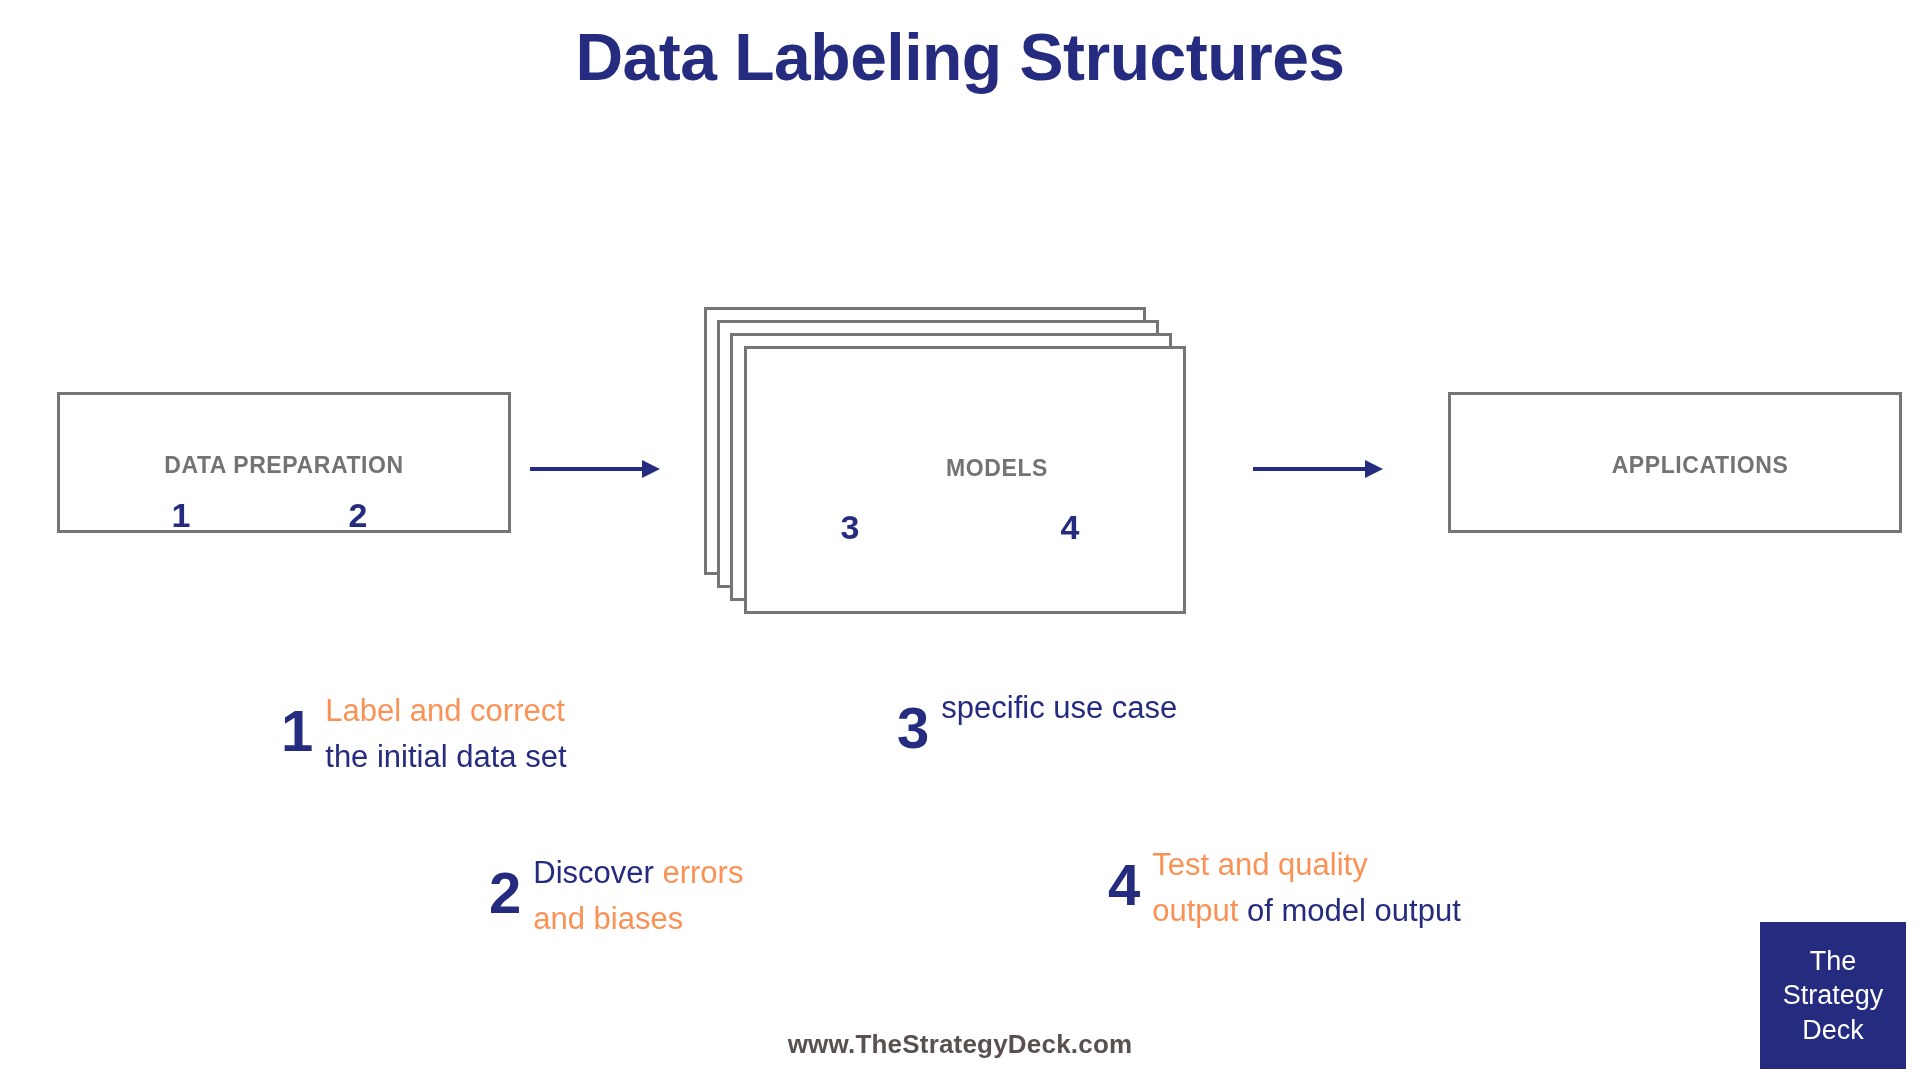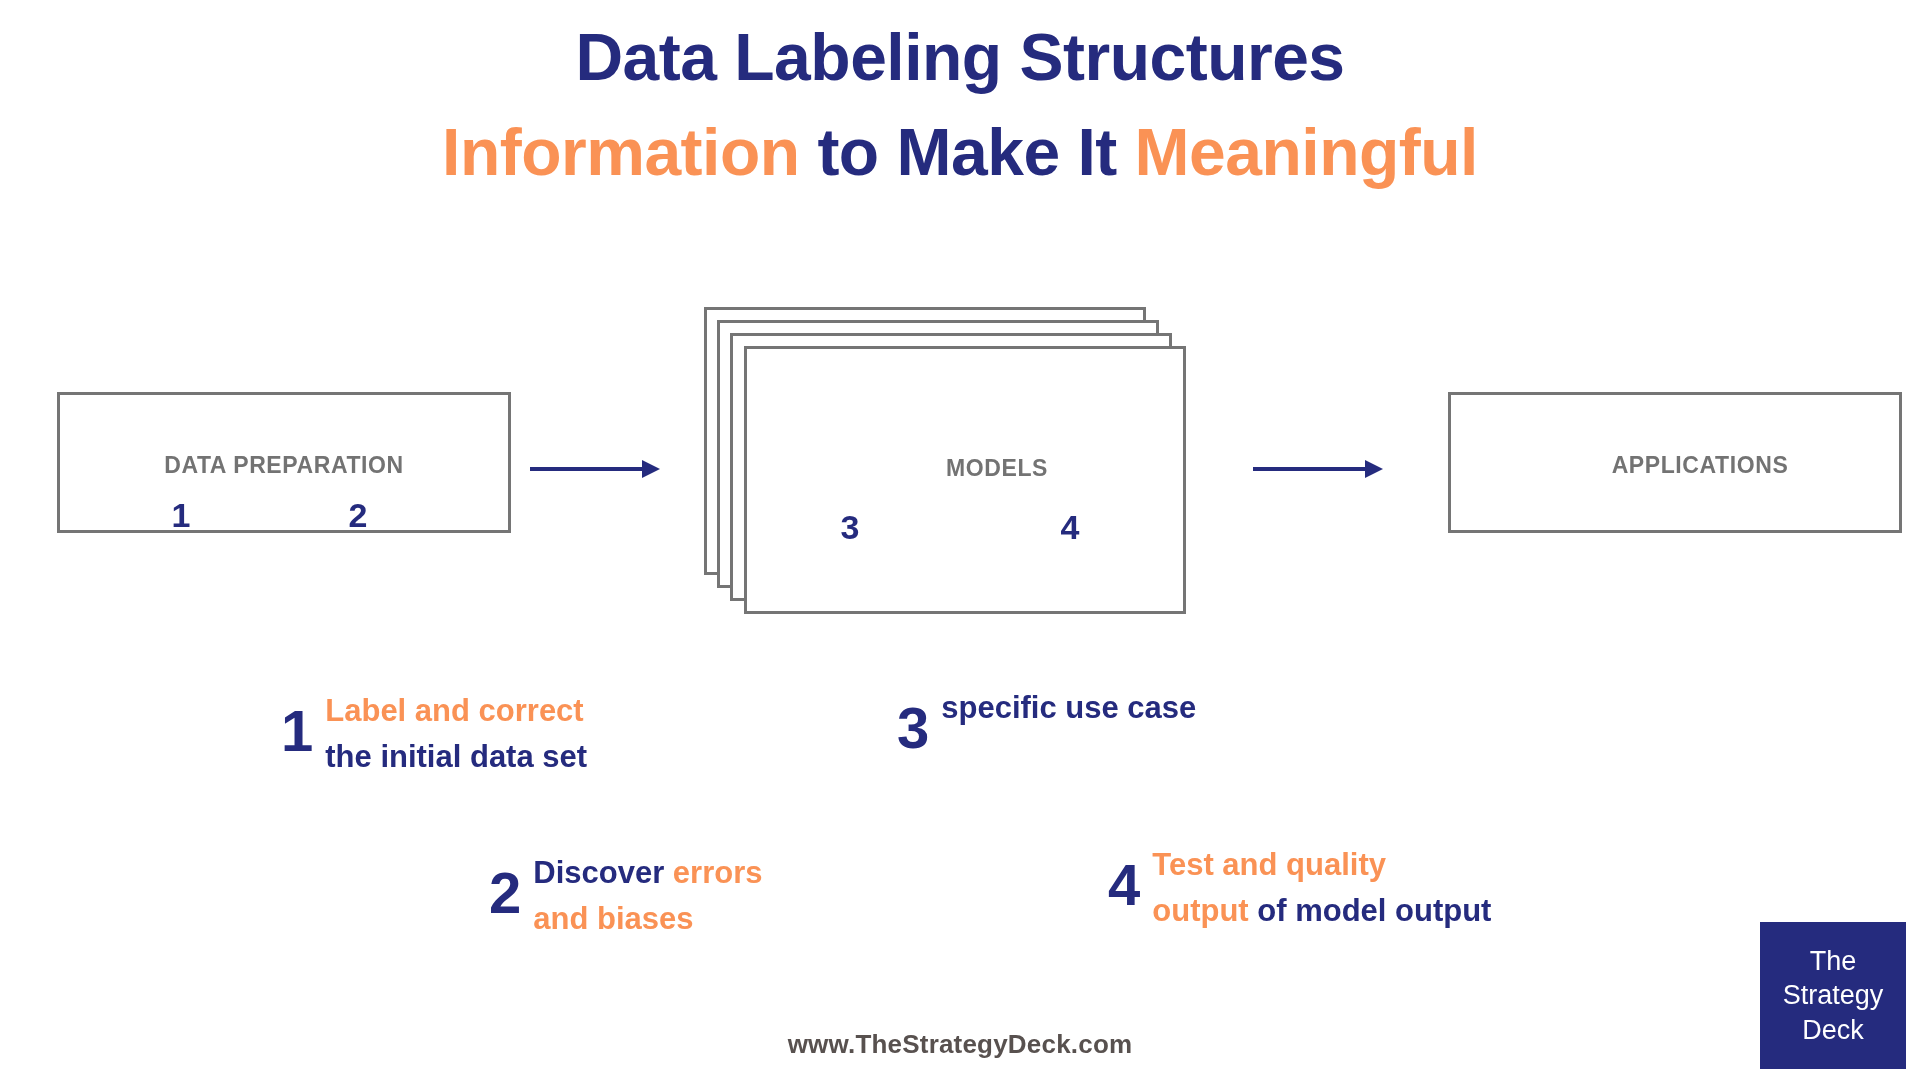--- a/index.html
+++ b/index.html
@@ -148,21 +148,21 @@
   .step-badge {
     font-size: 58px;
     font-weight: 700;
     color: #252b7e;
     line-height: 1;
     margin-right: 12px;
     padding-top: 14px;
   }
   .step-text {
     font-size: 31px;
-    font-weight: 700;
+    font-weight: 400;
     line-height: 1.48;
   }
   .step-text .line { display: block; white-space: nowrap; }
 
   #step-1 { left: 281px; top: 688px; }
   #step-2 { left: 489px; top: 850px; }
   #step-3 { left: 897px; top: 685px; }
   #step-4 { left: 1108px; top: 842px; }
 
   
@@ -198,23 +198,20 @@
     font-weight: 700;
     color: #58514f;
     letter-spacing: 0.2px;
   }
 </style>
 </head>
 <body>
 
 <div id="title-block">
   <div id="title-line-1">Data Labeling Structures</div>
-  <div id="title-line-2">
-    <span class="orange">Information</span><span class="navy"> to Make It </span><span class="orange">Meaningful</span>
-  </div>
 </div>
 
 <div id="flow">
 
   <div class="stage-box" id="box-data-prep"></div>
   <div class="stage-label" id="label-data-prep">DATA PREPARATION</div>
   <div class="step-num" id="num-1">1</div>
   <div class="step-num" id="num-2">2</div>
 
   <div class="arrow" id="arrow-1">

